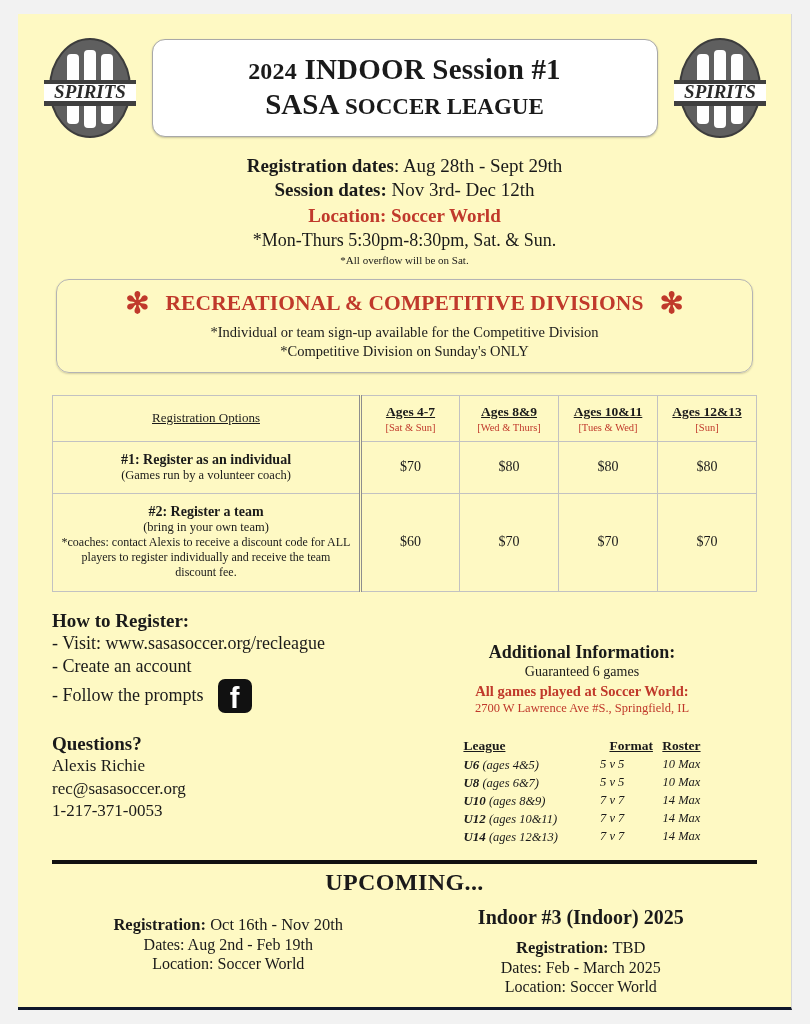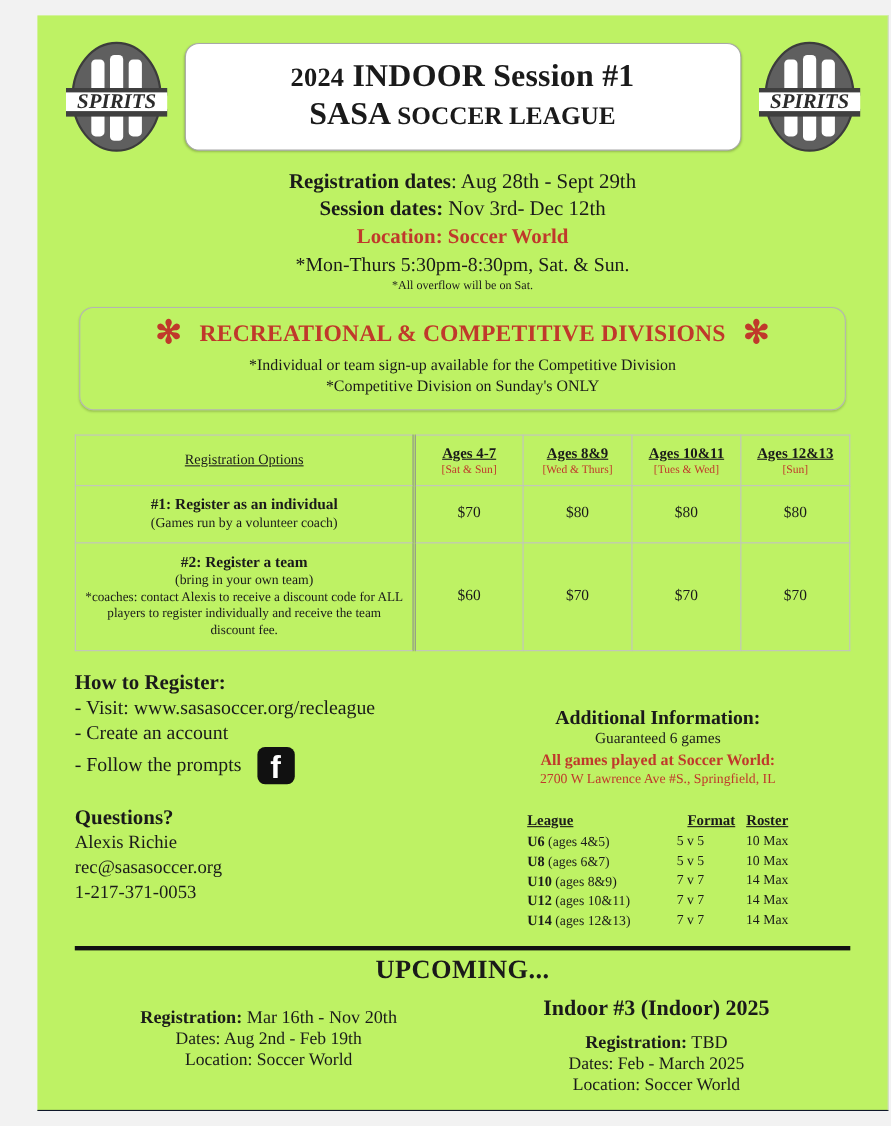--- a/index.html
+++ b/index.html
@@ -9,27 +9,27 @@
   }
   body {
     width: 810px;
     height: 1024px;
     font-family: "Liberation Serif", "DejaVu Serif", serif;
     color: #1a1a1a;
     overflow: hidden;
   }
   .page {
     position: absolute;
-    left: 34px;
+    left: 18px;
     top: 14px;
     width: 774px;
     height: 996px;
-    background: #bef264;
+    background: #fef9c3;
     border-right: 1px solid #d8d8d8;
-    border-bottom: 1px solid #0f172a;
+    border-bottom: 3px solid #0f172a;
     box-sizing: border-box;
     overflow: hidden;
   }
 
   
   .header {
     display: flex;
     align-items: center;
     justify-content: center;
     gap: 14px;
@@ -126,21 +126,21 @@
   .q-head { font-size: 19px; font-weight: bold; }
   .q-line { font-size: 17px; line-height: 1.33; }
 
   
   .ltable { margin: 22px auto 0 auto; border-collapse: collapse; }
   .ltable th {
     font-size: 13.5px; font-weight: bold; text-decoration: underline;
     padding: 0 0 2px 0; text-align: center;
   }
   .ltable th.lcol { text-align: left; }
-  .ltable td { font-size: 12.5px; padding: 1px 0; text-align: center; }
+  .ltable td { font-size: 12.5px; padding: 1px 0; text-align: center; font-style: italic; }
   .ltable td.lcol { text-align: left; padding-right: 42px; }
   .ltable td.fcol { padding-right: 38px; }
   .ltable td.lcol b { font-size: 13px; }
 
   
   .rule { margin: 14px 34px 0 34px; border-top: 4px solid #111; }
   .upcoming { text-align: center; font-size: 24px; font-weight: bold; margin-top: 5px; letter-spacing: .4px; }
   .up-cols { display: flex; margin: 10px 34px 0 34px; }
   .up-col { flex: 1; text-align: center; }
   .up-title { font-size: 20px; font-weight: bold; }
@@ -333,21 +333,21 @@
         </tbody>
       </table>
     </div>
   </div>
 
   <div class="rule"></div>
   <div class="upcoming">UPCOMING...</div>
 
   <div class="up-cols">
     <div class="up-col">
-      <div class="up-reg"><b>Registration:</b><span> Mar 16th - Nov 20th</span></div>
+      <div class="up-reg"><b>Registration:</b><span> Oct 16th - Nov 20th</span></div>
       <div class="up-line">Dates: Aug 2nd - Feb 19th</div>
       <div class="up-line">Location: Soccer World</div>
     </div>
     <div class="up-col">
       <div class="up-title">Indoor #3 (Indoor) 2025</div>
       <div class="up-reg"><b>Registration:</b><span> TBD</span></div>
       <div class="up-line">Dates: Feb - March 2025</div>
       <div class="up-line">Location: Soccer World</div>
     </div>
   </div>

